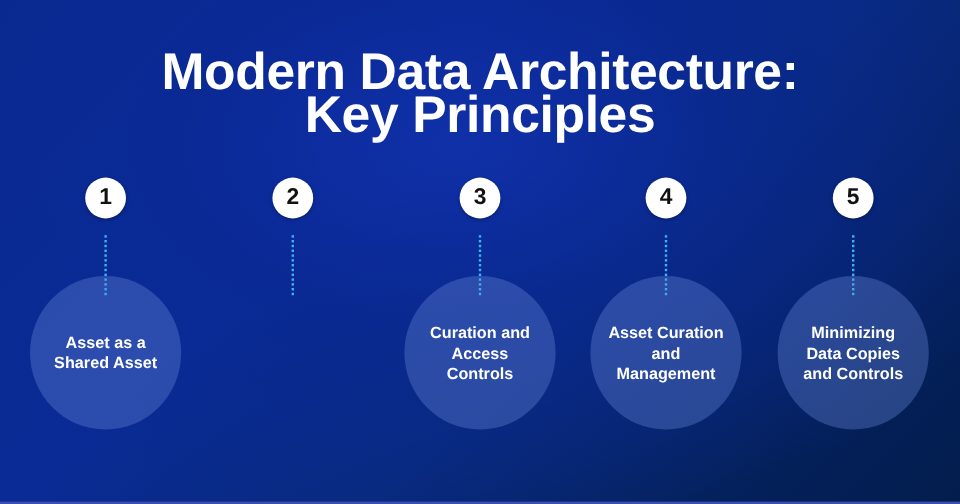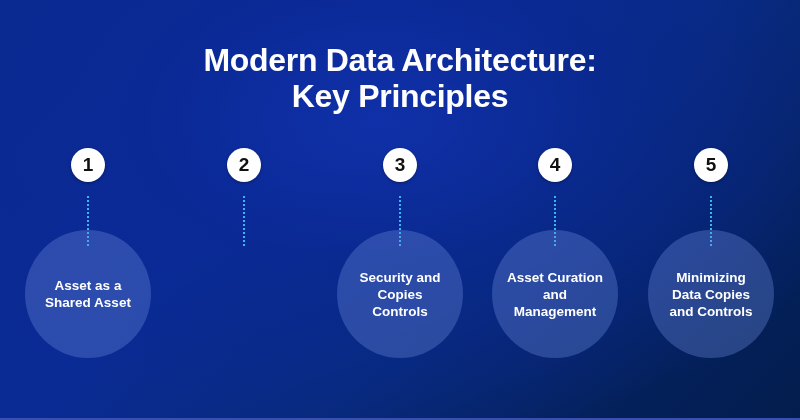--- a/index.html
+++ b/index.html
@@ -10,21 +10,21 @@
       radial-gradient(ellipse 520px 320px at 380px 120px, rgba(16,48,170,0.95) 0%, rgba(10,40,150,0.6) 45%, rgba(0,0,0,0) 100%),
       linear-gradient(135deg, #0a2a8f 0%, #0a2b95 35%, #082a7d 60%, #04205a 85%, #031d4d 100%);
   }
   .bottom-edge {
     position: absolute; left: 0; right: 0; bottom: 0; height: 2px;
     background: #3a4fb0;
   }
   .title {
     position: absolute; left: 0; width: 800px; top: 42px;
     text-align: center; color: #ffffff; font-weight: bold;
-    font-size: 32px; line-height: 36px; letter-spacing: -0.3px;
+    font-size: 43px; line-height: 36px; letter-spacing: -0.3px;
   }
   .title span { display: block; }
   .step {
     position: absolute; top: 0; width: 140px; height: 420px;
   }
   .num {
     position: absolute; left: 53px; top: 148px; width: 34px; height: 34px;
     border-radius: 50%; background: #ffffff; color: #111111;
     font-weight: bold; font-size: 19px; line-height: 34px; text-align: center;
     box-shadow: 0 1px 3px rgba(0,0,0,0.35);
@@ -61,21 +61,21 @@
 
 <div class="step" style="left:174px">
   <div class="num">2</div>
   <div class="connector"></div>
 </div>
 
 <div class="step" style="left:330px">
   <div class="num">3</div>
   <div class="connector"></div>
   <div class="bubble">
-    <div class="txt" style="width:96px">Security and Copies Controls</div>
+    <div class="txt" style="width:96px">Curation and Access Controls</div>
   </div>
 </div>
 
 <div class="step" style="left:485px">
   <div class="num">4</div>
   <div class="connector"></div>
   <div class="bubble">
     <div class="txt" style="width:100px">Asset Curation and Management</div>
   </div>
 </div>

